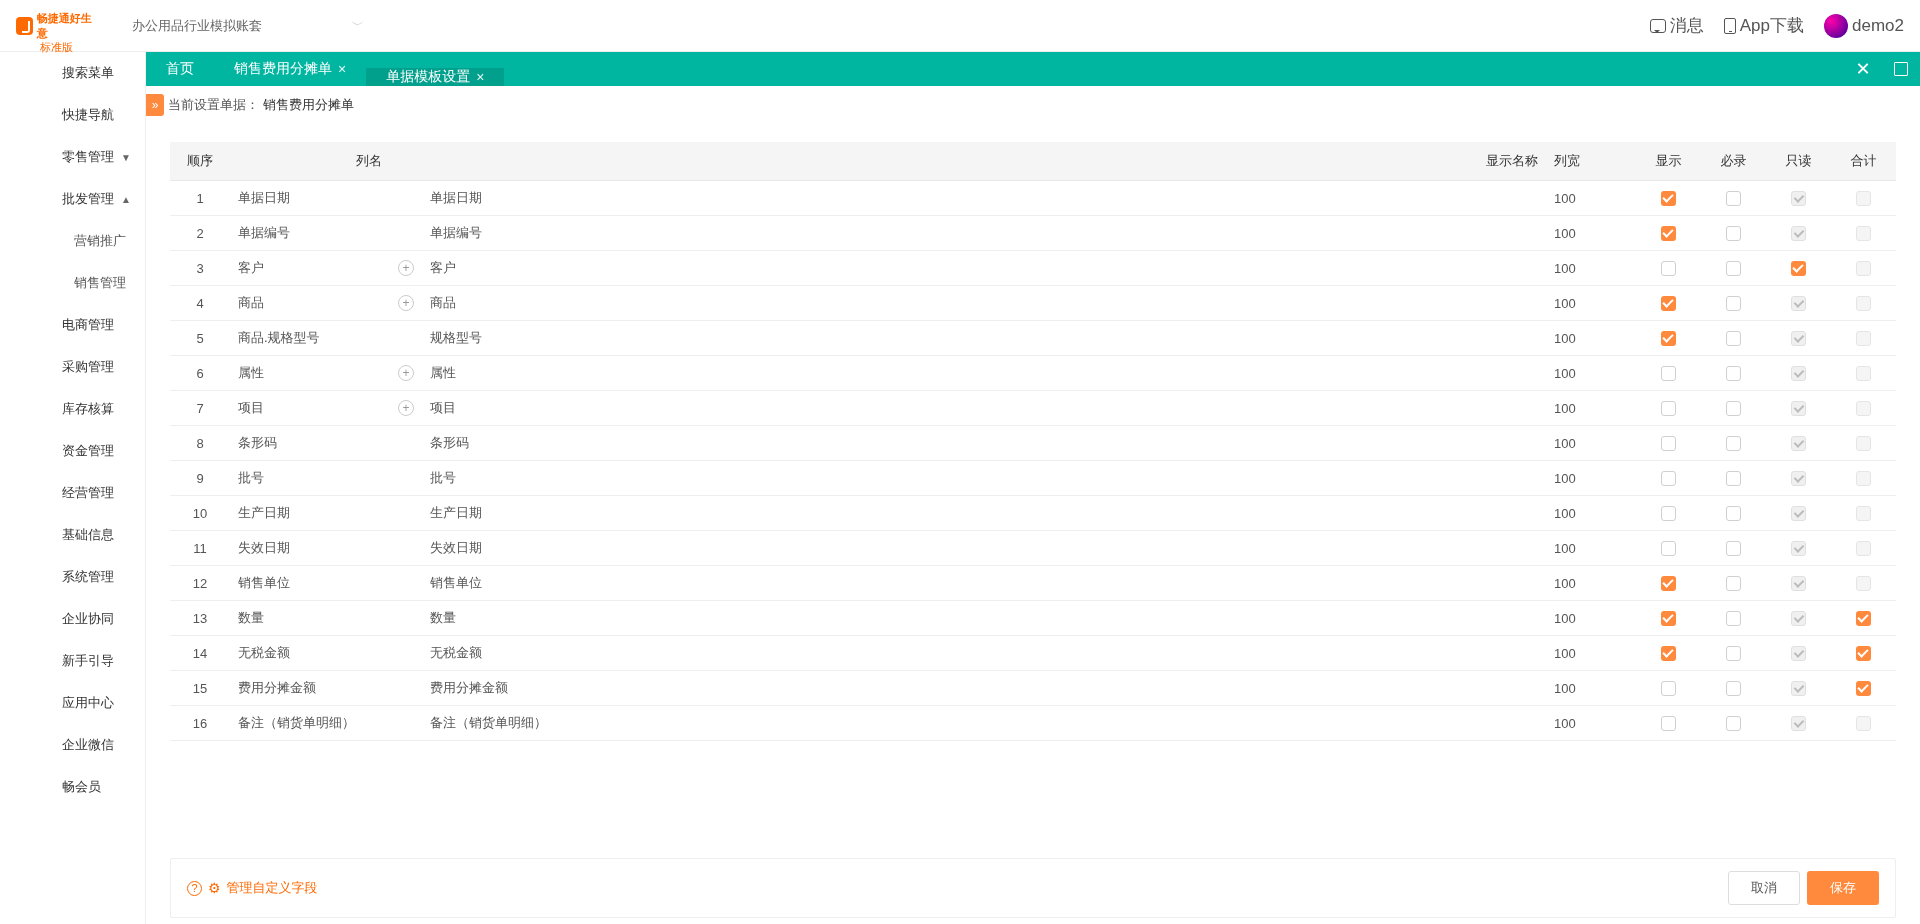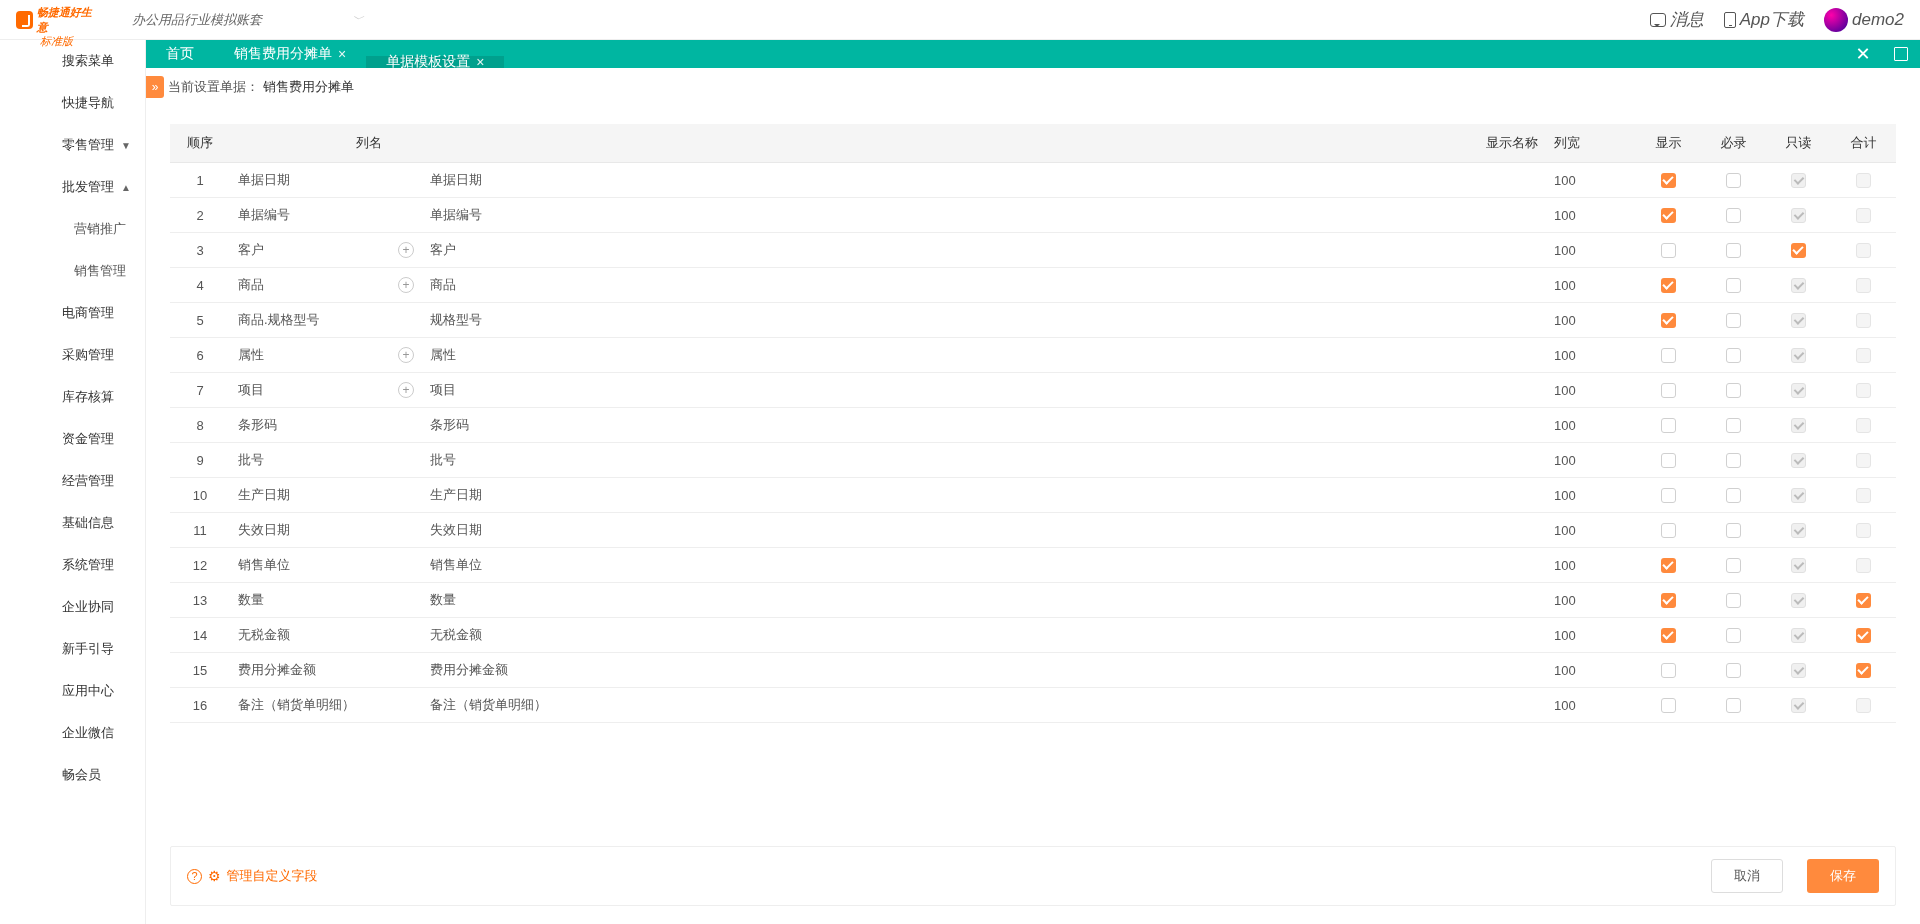--- a/index.html
+++ b/index.html
@@ -1,19 +1,19 @@
 <!DOCTYPE html>
 <html><head>
   <meta charset="utf-8">
   <style>
     * { margin: 0; padding: 0; box-sizing: border-box; }
     body { font-family: "Microsoft YaHei", Arial, sans-serif; font-size: 13px; color: #333; background: #fff; }
     
     
-    .topbar { height: 40px; display: flex; align-items: center; padding: 0 16px; border-bottom: 1px solid #eee; font-style: italic; }
+    .topbar { height: 52px; display: flex; align-items: center; padding: 0 16px; border-bottom: 1px solid #eee; }
     .logo-img { width: 82px; height: 24px; display: flex; align-items: center; }
     .logo-icon { width: 18px; height: 18px; background: #ff6a00; border-radius: 4px; margin-right: 4px; display: inline-block; position: relative; }
     .logo-icon::after { content: ""; position: absolute; top: 4px; left: 6px; width: 6px; height: 10px; border: 2px solid #fff; border-top: none; border-left: none; border-radius: 0 0 3px 0; }
     .logo-text { font-size: 11px; color: #ff6a00; font-weight: bold; }
     .version-tag { font-size: 11px; color: #ff6a00; position: absolute; top: 26px; left: 24px; }
     .topbar-left { position: relative; width: 98px; }
     .account-select { margin-left: 18px; color: #666; font-size: 13px; display: flex; align-items: center; cursor: pointer; }
     .chevron-down { margin-left: 90px; color: #ccc; font-size: 12px; }
     .topbar-right { margin-left: auto; display: flex; align-items: center; gap: 20px; }
     .topbar-item { display: flex; align-items: center; gap: 4px; color: #555; cursor: pointer; font-size: 17px; }
@@ -27,21 +27,21 @@
     .layout { display: flex; height: calc(100vh - 40px); padding-left: 48px; }
     
     
     .sidebar { width: 98px; background: #fff; border-right: 1px solid #eee; overflow-y: auto; flex-shrink: 0; }
     .sidebar-item { padding: 12px 14px; font-size: 13px; color: #333; cursor: pointer; display: flex; align-items: center; justify-content: space-between; }
     .sidebar-item.sub { padding-left: 26px; color: #555; }
     .caret { font-size: 10px; color: #666; }
     
     
     .main { flex: 1; display: flex; flex-direction: column; overflow: hidden; }
-    .tabbar { height: 28px; background: #00b6a1; display: flex; align-items: stretch; color: #fff; position: relative; }
+    .tabbar { height: 34px; background: #00b6a1; display: flex; align-items: stretch; color: #fff; position: relative; }
     .tab { padding: 0 20px; display: flex; align-items: center; gap: 6px; font-size: 14px; cursor: pointer; }
     .tab.active { background: #00a08d; margin-top: 16px; }
     .tab-close { font-size: 14px; opacity: 0.9; cursor: pointer; }
     .tabbar-actions { margin-left: auto; display: flex; align-items: center; }
     .tabbar-btn { width: 38px; height: 40px; display: flex; align-items: center; justify-content: center; cursor: pointer; }
     .x-icon { font-size: 18px; font-weight: 300; }
     .expand-icon { width: 14px; height: 14px; border: 1.5px solid #fff; border-radius: 1px; position: relative; }
     .expand-icon::before, .expand-icon::after { content: ""; position: absolute; background: #00b6a1; }
     
     
@@ -85,21 +85,21 @@
     .cb.disabled-checked { background: #f0f0f0; border: 1px solid #e0e0e0; }
     .cb.disabled-checked::after { content: ""; position: absolute; left: 4px; top: 1px; width: 4px; height: 7px; border: solid #bbb; border-width: 0 2px 2px 0; transform: rotate(45deg); }
     .cb.disabled-unchecked { background: #f5f5f5; border: 1px solid #e5e5e5; }
     
     
     .footer { margin: 18px 24px; border: 1px solid #eee; border-radius: 2px; padding: 12px 16px; display: flex; align-items: center; }
     .footer-left { display: flex; align-items: center; gap: 6px; }
     .q-icon { width: 15px; height: 15px; border: 1.2px solid #ff6a00; border-radius: 50%; color: #ff6a00; display: inline-flex; align-items: center; justify-content: center; font-size: 11px; }
     .gear-icon { color: #ff6a00; font-size: 14px; }
     .footer-link { color: #ff6a00; cursor: pointer; }
-    .footer-right { margin-left: auto; display: flex; gap: 24px; }
+    .footer-right { margin-left: auto; display: flex; gap: 7px; }
     .btn { padding: 7px 22px; border-radius: 3px; font-size: 13px; cursor: pointer; border: 1px solid transparent; }
     .btn-default { background: #fff; border-color: #ddd; color: #555; }
     .btn-primary { background: #ff8a3d; color: #fff; }
   </style>
 </head>
 <body>
 
 <div class="topbar">
   <div class="topbar-left">
     <div class="logo-img">

